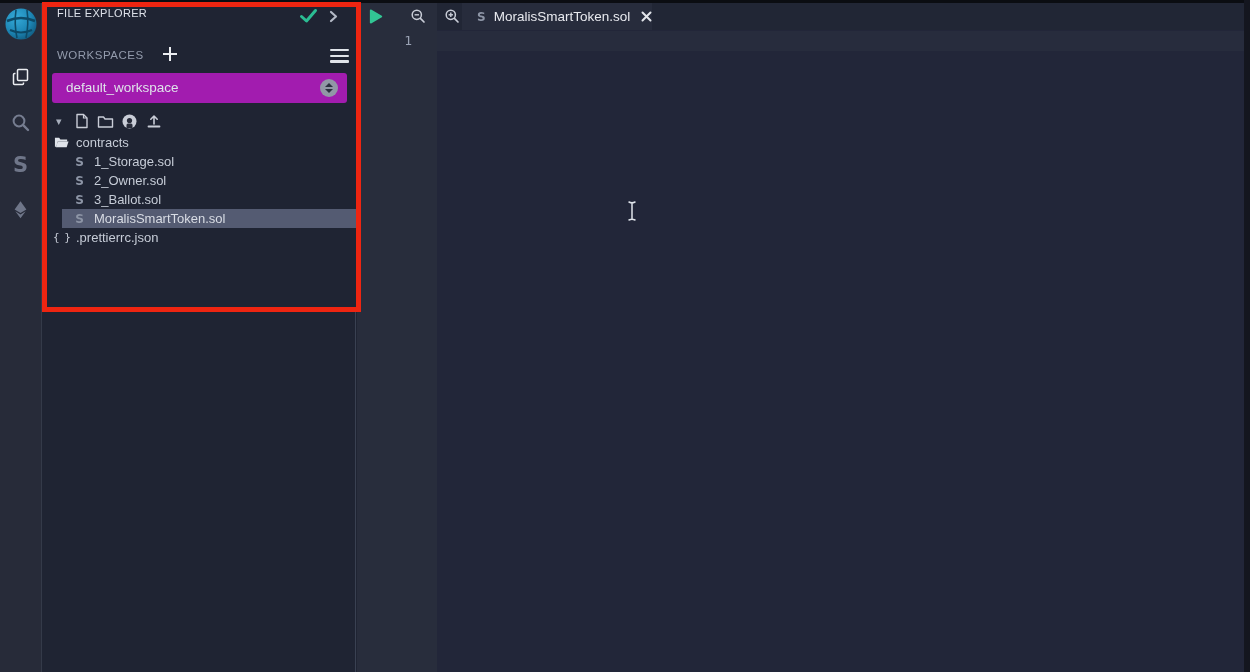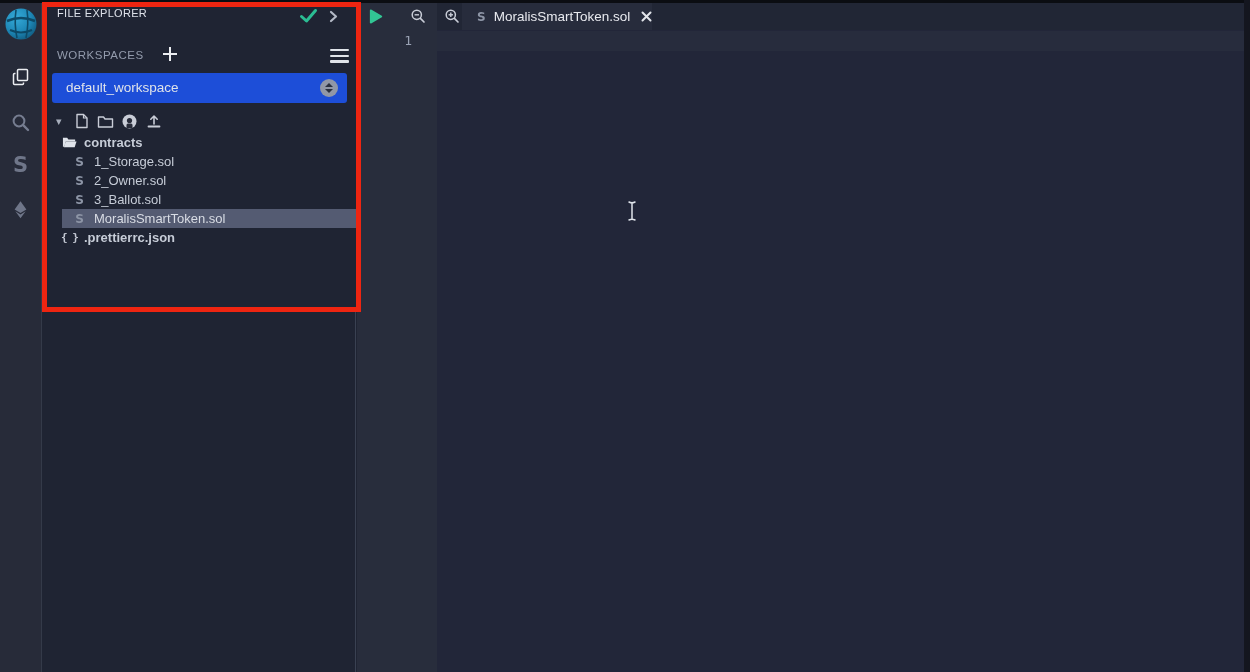--- a/index.html
+++ b/index.html
@@ -17,34 +17,34 @@
 
   
   #panel{left:42px;top:0;width:315px;height:672px;background:#1f2433;}
   #panel-title{left:57px;top:7px;font-size:11px;font-weight:500;color:#dde1e9;letter-spacing:.3px;}
   #hdr-check{left:299px;top:8px;}
   #hdr-chevron{left:327px;top:9px;}
   #ws-label{left:57px;top:49px;font-size:11.5px;color:#939bac;letter-spacing:.5px;}
   #ws-plus{left:160px;top:44px;}
   #ws-menu{left:330px;top:49px;width:19px;cursor:pointer;}
   #ws-menu .bar{height:2.4px;background:#e0e4ea;margin-bottom:3.2px;border-radius:1px;}
-  #ws-select{left:52px;top:73px;width:295px;height:30px;background:#1d4ed8;border-radius:3px;cursor:pointer;text-decoration:underline;}
+  #ws-select{left:52px;top:73px;width:295px;height:30px;background:#a21caf;border-radius:3px;cursor:pointer;text-decoration:underline;}
   #ws-select .val{position:absolute;left:14px;top:7px;font-size:13.5px;color:#dfe3ea;}
   #ws-caret-circle{position:absolute;right:9px;top:6px;width:18px;height:18px;border-radius:50%;background:#9197a6;}
   #ws-caret-circle .tri-up{position:absolute;left:5px;top:4px;width:0;height:0;border-left:4px solid transparent;border-right:4px solid transparent;border-bottom:4px solid #2a303f;}
   #ws-caret-circle .tri-dn{position:absolute;left:5px;bottom:4px;width:0;height:0;border-left:4px solid transparent;border-right:4px solid transparent;border-top:4px solid #2a303f;}
 
   #tree-toolbar{left:56px;top:112px;height:18px;display:flex;align-items:center;gap:7px;}
   .tb-icon{width:17px;height:17px;display:flex;align-items:center;justify-content:center;cursor:pointer;}
   #tb-caret{color:#a7aebc;font-size:11px;width:10px;}
 
   #tree{left:42px;top:133px;width:315px;}
   .tree-row{position:relative;height:19px;display:flex;align-items:center;cursor:pointer;color:#c6ccd7;font-size:13px;}
   .tree-row .icon{width:15px;height:15px;display:flex;align-items:center;justify-content:center;margin-right:7px;flex:0 0 15px;}
-  .tree-row.d0{padding-left:20px;font-weight:bold;}
+  .tree-row.d0{padding-left:12px;}
   .tree-row.d1{padding-left:30px;}
   .tree-row.selected{background:#545b72;color:#d8dce4;width:295px;margin-left:20px;padding-left:10px;}
   .sol-glyph{font-weight:bold;font-size:12px;color:#8d95a6;font-family:"DejaVu Sans",sans-serif;}
   .brace-glyph{font-size:11px;color:#c3c8d3;font-family:"DejaVu Sans Mono",monospace;letter-spacing:-1px;}
   #panel-edge{left:355px;top:312px;width:1px;height:360px;background:#3a4152;}
 
   
   #gutter{left:357px;top:0;width:80px;height:672px;background:#282d3c;}
   #editor-bg{left:437px;top:0;width:807px;height:672px;background:#222639;}
   #tabbar{left:437px;top:3px;width:807px;height:27px;background:#212635;}

